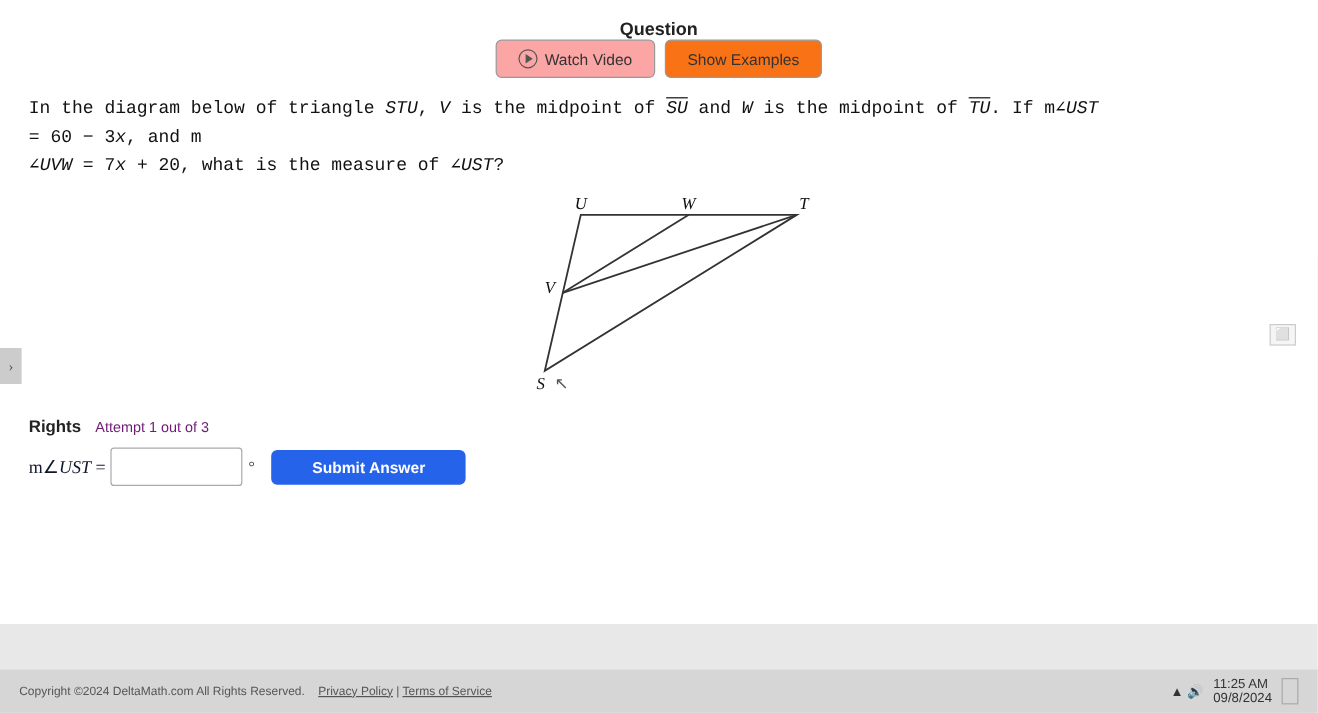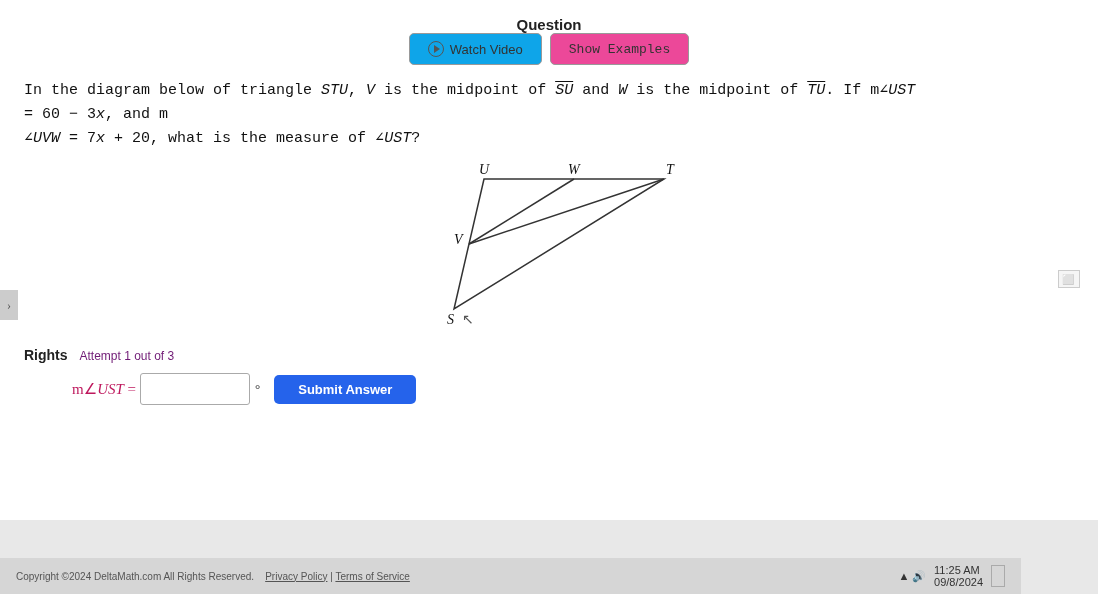--- a/index.html
+++ b/index.html
@@ -34,21 +34,21 @@
     .header-buttons {
       display: flex;
       gap: 8px;
     }
     .btn-watch {
       display: flex;
       align-items: center;
       gap: 6px;
       padding: 7px 18px;
       border: 1.5px solid #999;
-      background: #0ea5e9;
+      background: #fca5a5;
       border-radius: 5px;
       font-family: Arial, sans-serif;
       font-size: 13px;
       color: #333;
       cursor: pointer;
     }
     .btn-watch .play-icon {
       width: 16px;
       height: 16px;
       border: 1.5px solid #555;
@@ -61,23 +61,23 @@
       width: 0;
       height: 0;
       border-top: 4px solid transparent;
       border-bottom: 4px solid transparent;
       border-left: 6px solid #555;
       margin-left: 2px;
     }
     .btn-examples {
       padding: 7px 18px;
       border: 1.5px solid #999;
-      background: #ec4899;
+      background: #f97316;
       border-radius: 5px;
-      font-family: Liberation Mono, monospace;
+      font-family: Liberation Sans, sans-serif;
       font-size: 13px;
       color: #333;
       cursor: pointer;
     }
     .problem-text {
       font-size: 15px;
       color: #111;
       line-height: 1.6;
       margin-bottom: 8px;
       max-width: 900px;
@@ -109,54 +109,53 @@
       margin-left: 8px;
     }
     .answer-row {
       display: flex;
       align-items: center;
       gap: 4px;
       margin-top: 10px;
     }
     .answer-prefix {
       font-size: 15px;
-      color: #be185d;
-      margin-left: 48px;
+      color: #0f172a;
     }
     .answer-input {
       width: 110px;
       height: 32px;
       border: 1.5px solid #aaa;
       border-radius: 3px;
       font-size: 14px;
       padding: 2px 6px;
       outline: none;
     }
     .degree-symbol {
       font-size: 13px;
       color: #333;
       margin-left: 1px;
     }
     .btn-submit {
       margin-left: 10px;
-      padding: 7px 24px;
+      padding: 7px 34px;
       background: #2563eb;
       color: #fff;
       border: none;
       border-radius: 5px;
       font-family: Arial, sans-serif;
       font-size: 13px;
       font-weight: bold;
       cursor: pointer;
     }
     .footer {
       position: absolute;
       bottom: 0;
       left: 0;
-      width: 1021px;
+      width: 1098px;
       height: 36px;
       background: #d6d6d6;
       display: flex;
       align-items: center;
       justify-content: space-between;
       padding: 0 16px;
     }
     .footer-left {
       font-family: Arial, sans-serif;
       font-size: 10px;

